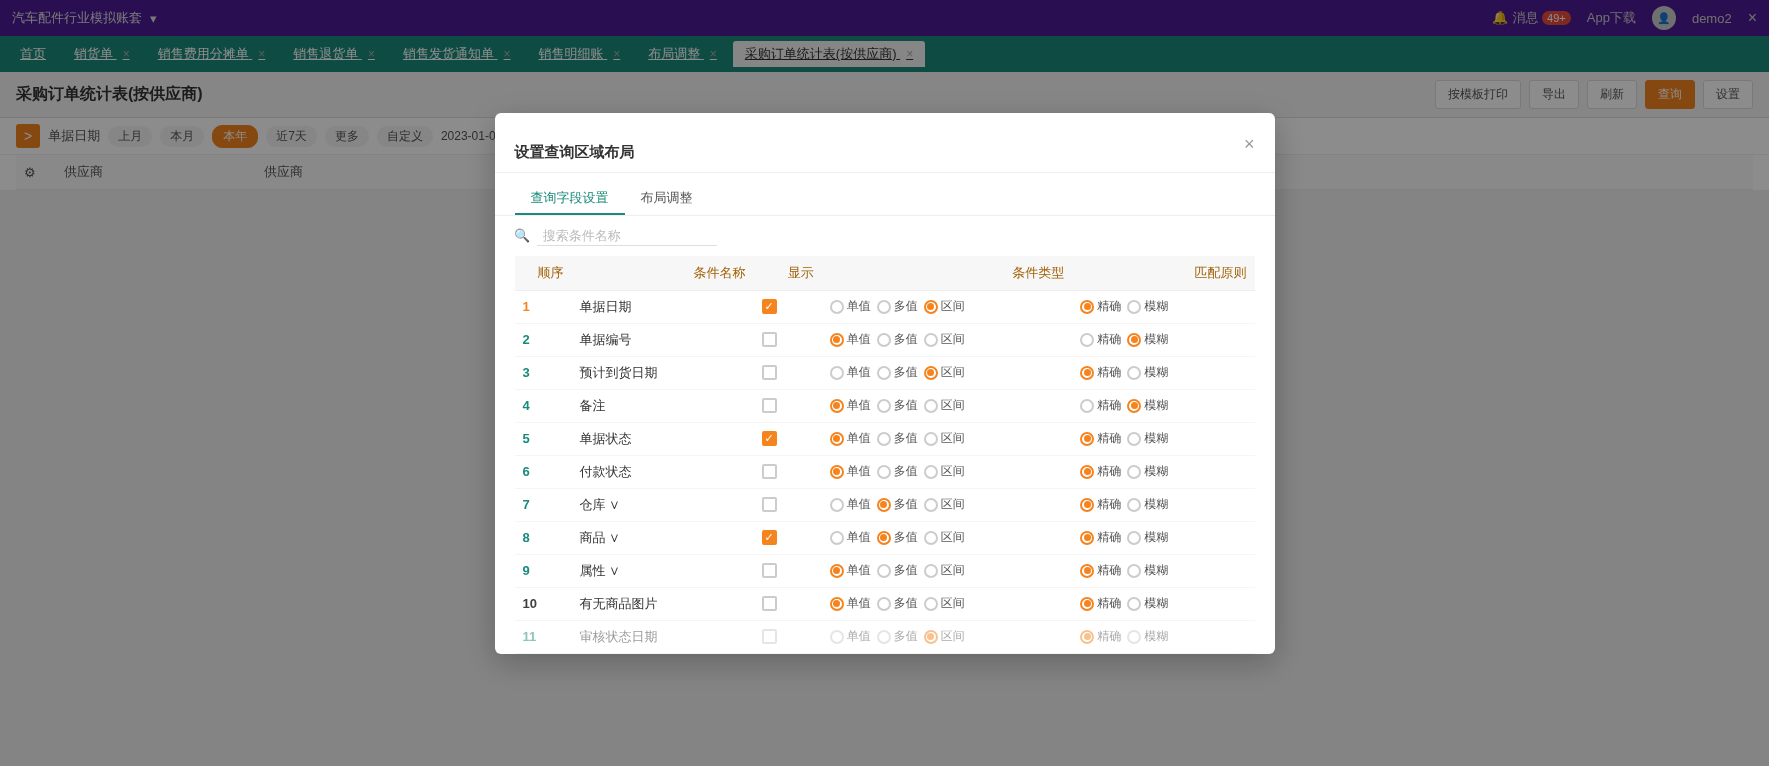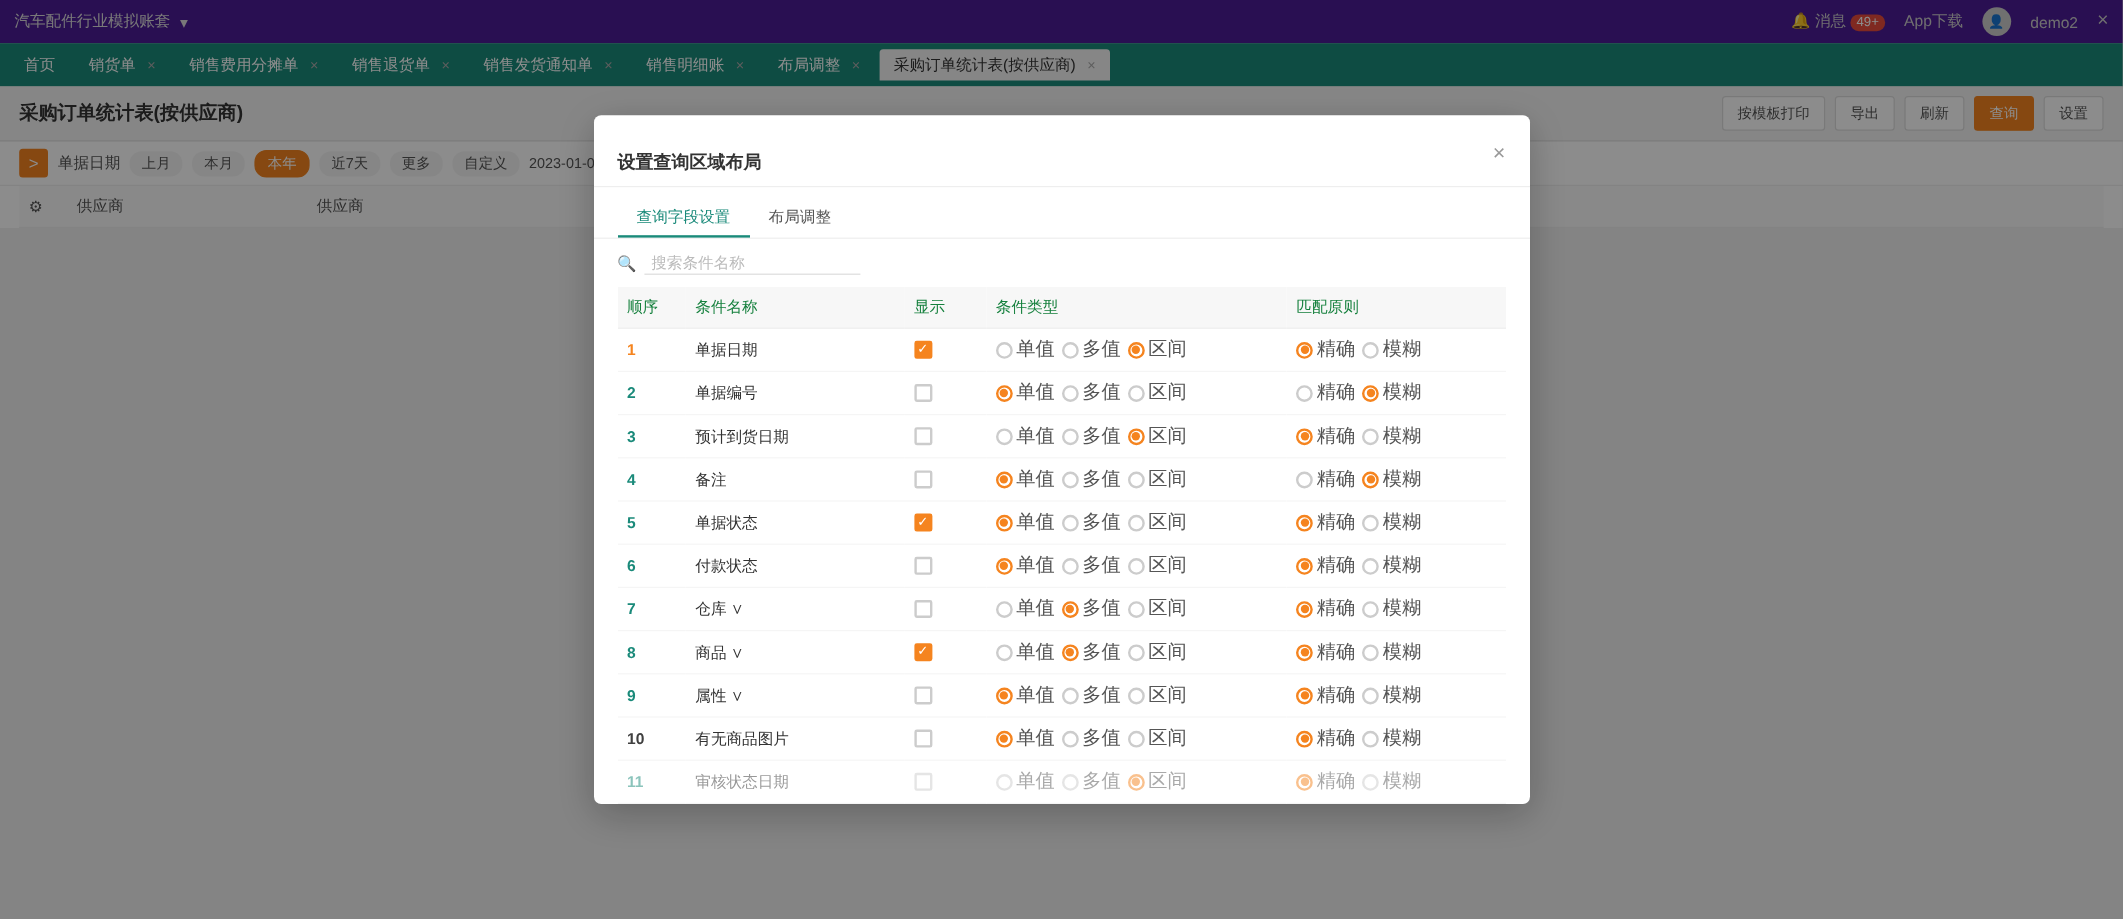--- a/index.html
+++ b/index.html
@@ -29,20 +29,21 @@
       padding: 0 8px;
       gap: 4px;
     }
     .tab-item {
       padding: 4px 12px;
       color: #fff;
       font-size: 13px;
       cursor: pointer;
       border-radius: 3px 3px 0 0;
       white-space: nowrap;
+      text-decoration: underline;
     }
     .tab-item.active {
       background: #f5f5f5;
       color: #333;
     }
     .tab-item .tab-close { margin-left: 6px; color: #aaa; font-size: 12px; }
 
     
     .page-header {
       background: #f5f5f5;
@@ -150,38 +151,38 @@
       width: 180px;
       color: #1d4ed8;
     }
     .dialog-search input::placeholder { color: #bbb; }
 
     
     .dialog-table { overflow-y: auto; flex: 1; padding: 0 20px; }
     table { width: 100%; border-collapse: collapse; }
     thead tr { background: #f7f7f7; }
     th {
-      text-align: left;
+      text-align: right;
       padding: 8px 8px;
       font-size: 13px;
-      color: #15803d;
+      color: #a16207;
       font-weight: normal;
       border-bottom: 1px solid #eee;
     }
     td {
       padding: 7px 8px;
       font-size: 13px;
       color: #333;
       border-bottom: 1px solid #f5f5f5;
       vertical-align: middle;
     }
 
     
     .radio-group { display: flex; align-items: center; gap: 6px; }
-    .radio-item { display: flex; align-items: center; gap: 3px; cursor: pointer; font-size: 16px; color: #555; }
+    .radio-item { display: flex; align-items: center; gap: 3px; cursor: pointer; font-size: 12px; color: #555; }
     .radio-circle {
       width: 14px; height: 14px; border-radius: 50%;
       border: 2px solid #ccc;
       display: flex; align-items: center; justify-content: center;
       background: #fff;
     }
     .radio-circle.checked { border-color: #f5841f; }
     .radio-circle.checked::after {
       content: '';
       width: 7px; height: 7px; border-radius: 50%; background: #f5841f;

